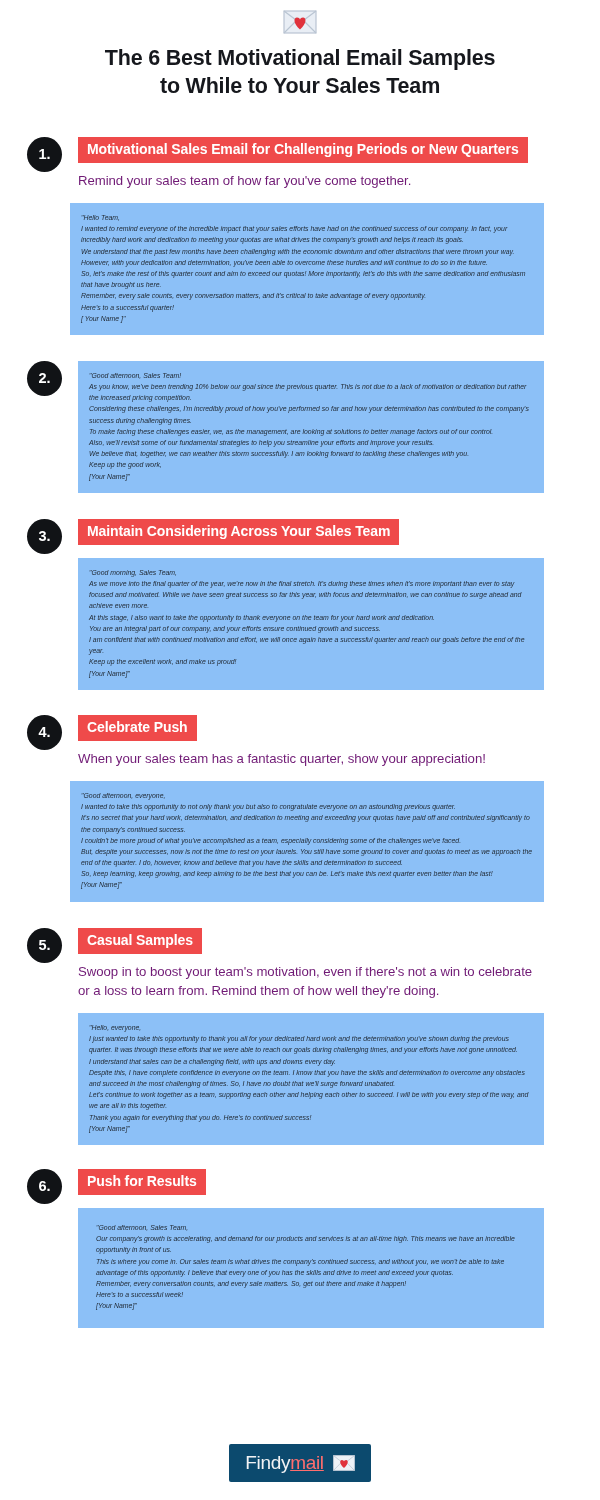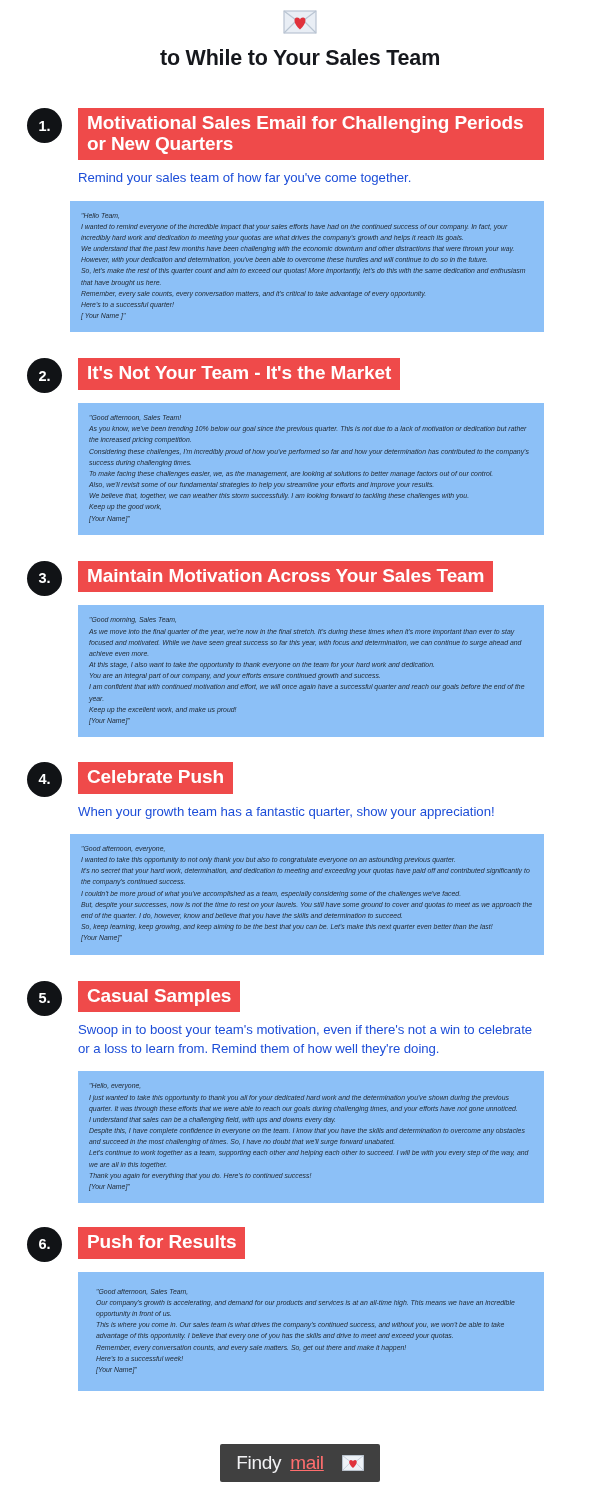--- a/index.html
+++ b/index.html
@@ -62,31 +62,31 @@
     display: flex;
     align-items: center;
     justify-content: center;
     line-height: 1;
   }
 
   .sec-title {
     display: inline-block;
     background: #ef4a4a;
     color: #ffffff;
-    font-size: 19px;
+    font-size: 14px;
     font-weight: bold;
     padding: 5px 9px 6px 9px;
     line-height: 1.08;
     margin-left: 8px;
     letter-spacing: -0.1px;
   }
 
   .sec-sub {
     font-size: 13.2px;
-    color: #1d4ed8;
+    color: #701a75;
     line-height: 1.45;
     margin-top: 8px;
     margin-left: 8px;
     letter-spacing: -0.05px;
   }
 
   .email-box {
     background: #8cc0f7;
     margin-top: 13px;
     margin-left: 0px;
@@ -103,44 +103,44 @@
   .footer {
     position: absolute;
     left: 0;
     bottom: 18px;
     width: 100%;
     text-align: center;
   }
   .logo {
     display: inline-flex;
     align-items: center;
-    background: #404040;
+    background: #0c4a6e;
     padding: 8px 16px;
     border-radius: 2px;
-    gap: 9px;
   }
   .logo-findy { color: #f2f2f4; font-size: 19px; letter-spacing: -0.3px; }
   .logo-mail  { color: #ff6e6e; font-size: 19px; letter-spacing: -0.3px; text-decoration: underline; }
   .logo-icon  { margin-left: 9px; display: inline-block; width: 22px; height: 16px; }
 </style>
 </head>
 <body>
 
 <div class="page">
 
   <div class="header">
     <span class="envelope-icon">
       <svg viewBox="0 0 34 24" width="34" height="24" aria-hidden="true">
         <rect x="1" y="1" width="32" height="22" fill="#e9eef5" stroke="#b9c4d2" stroke-width="1.2"></rect>
         <path d="M1 1 L17 13 L33 1" fill="none" stroke="#b9c4d2" stroke-width="1.2"></path>
         <path d="M1 23 L12 12 M33 23 L22 12" fill="none" stroke="#b9c4d2" stroke-width="1.2"></path>
         <path d="M17 19.5 C10 13.5 10.5 7.5 14 7.5 C16 7.5 17 9 17 9.8 C17 9 18 7.5 20 7.5 C23.5 7.5 24 13.5 17 19.5 Z" fill="#e0323c"></path>
       </svg>
     </span>
     <h1 class="main-title">
+      <span class="line">The 6 Best Motivational Email Samples</span>
       <span class="line">to While to Your Sales Team</span>
     </h1>
   </div>
 
   <div class="section" style="margin-top:36px;">
     <div class="num-badge">1.</div>
     <div class="sec-title">Motivational Sales Email for Challenging Periods or New Quarters</div>
     <div class="sec-sub">Remind your sales team of how far you've come together.</div>
     <div class="email-box">
       <p>"Hello Team,</p>
@@ -148,51 +148,50 @@
       <p>We understand that the past few months have been challenging with the economic downturn and other distractions that were thrown your way. However, with your dedication and determination, you've been able to overcome these hurdles and will continue to do so in the future.</p>
       <p>So, let's make the rest of this quarter count and aim to exceed our quotas! More importantly, let's do this with the same dedication and enthusiasm that have brought us here.</p>
       <p>Remember, every sale counts, every conversation matters, and it's critical to take advantage of every opportunity.</p>
       <p>Here's to a successful quarter!</p>
       <p>[ Your Name ]"</p>
     </div>
   </div>
 
   <div class="section" style="margin-top:26px;">
     <div class="num-badge">2.</div>
-    <div class="sec-title">It's Not Your Team - It's the Market</div>
     <div class="email-box inset" style="padding:9px 11px 11px 11px;">
       <p>"Good afternoon, Sales Team!</p>
       <p>As you know, we've been trending 10% below our goal since the previous quarter. This is not due to a lack of motivation or dedication but rather the increased pricing competition.</p>
       <p>Considering these challenges, I'm incredibly proud of how you've performed so far and how your determination has contributed to the company's success during challenging times.</p>
       <p>To make facing these challenges easier, we, as the management, are looking at solutions to better manage factors out of our control.</p>
       <p>Also, we'll revisit some of our fundamental strategies to help you streamline your efforts and improve your results.</p>
       <p>We believe that, together, we can weather this storm successfully. I am looking forward to tackling these challenges with you.</p>
       <p>Keep up the good work,</p>
       <p>[Your Name]"</p>
     </div>
   </div>
 
   <div class="section" style="margin-top:26px;">
     <div class="num-badge">3.</div>
-    <div class="sec-title">Maintain Motivation Across Your Sales Team</div>
+    <div class="sec-title">Maintain Considering Across Your Sales Team</div>
     <div class="email-box inset" style="padding:9px 11px 11px 11px;">
       <p>"Good morning, Sales Team,</p>
       <p>As we move into the final quarter of the year, we're now in the final stretch. It's during these times when it's more important than ever to stay focused and motivated. While we have seen great success so far this year, with focus and determination, we can continue to surge ahead and achieve even more.</p>
       <p>At this stage, I also want to take the opportunity to thank everyone on the team for your hard work and dedication.</p>
       <p>You are an integral part of our company, and your efforts ensure continued growth and success.</p>
       <p>I am confident that with continued motivation and effort, we will once again have a successful quarter and reach our goals before the end of the year.</p>
       <p>Keep up the excellent work, and make us proud!</p>
       <p>[Your Name]"</p>
     </div>
   </div>
 
   <div class="section" style="margin-top:25px;">
     <div class="num-badge">4.</div>
     <div class="sec-title">Celebrate Push</div>
-    <div class="sec-sub">When your growth team has a fantastic quarter, show your appreciation!</div>
+    <div class="sec-sub">When your sales team has a fantastic quarter, show your appreciation!</div>
     <div class="email-box">
       <p>"Good afternoon, everyone,</p>
       <p>I wanted to take this opportunity to not only thank you but also to congratulate everyone on an astounding previous quarter.</p>
       <p>It's no secret that your hard work, determination, and dedication to meeting and exceeding your quotas have paid off and contributed significantly to the company's continued success.</p>
       <p>I couldn't be more proud of what you've accomplished as a team, especially considering some of the challenges we've faced.</p>
       <p>But, despite your successes, now is not the time to rest on your laurels. You still have some ground to cover and quotas to meet as we approach the end of the quarter. I do, however, know and believe that you have the skills and determination to succeed.</p>
       <p>So, keep learning, keep growing, and keep aiming to be the best that you can be. Let's make this next quarter even better than the last!</p>
       <p>[Your Name]"</p>
     </div>
   </div>

